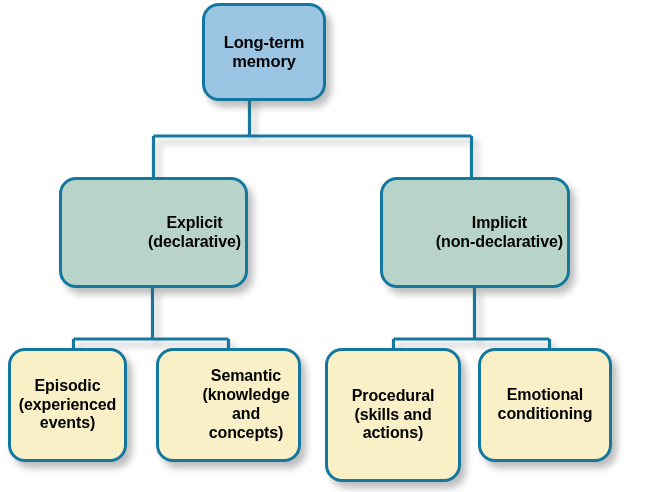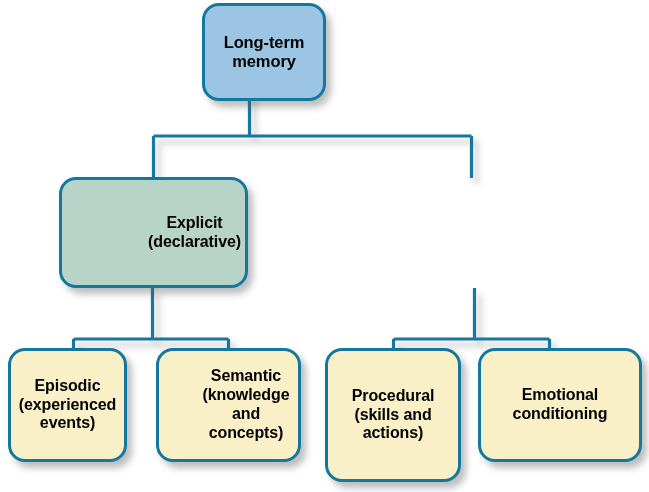--- a/index.html
+++ b/index.html
@@ -94,38 +94,42 @@
   <div class="node node-root" style="left:188px; top:3px; width:124px; height:98px;margin-left:14px;">
     <span class="node-label">Long-term
 memory</span>
   </div>
 
   <div class="node node-branch" style="left:59px; top:177px; width:189px; height:111px;">
     <span class="node-label">Explicit
 (declarative)</span>
   </div>
 
+  <div class="node node-branch" style="left:380px; top:177px; width:190px; height:111px;">
+    <span class="node-label">Implicit
+(non-declarative)</span>
+  </div>
 
   <div class="node node-leaf" style="left:8px; top:348px; width:119px; height:114px;">
     <span class="node-label">Episodic
 (experienced
 events)</span>
   </div>
 
   <div class="node node-leaf" style="left:156px; top:348px; width:145px; height:114px;padding-left:35px;">
     <span class="node-label">Semantic
 (knowledge
 and
 concepts)</span>
   </div>
 
   <div class="node node-leaf" style="left:325px; top:348px; width:136px; height:134px;">
     <span class="node-label">Procedural
 (skills and
 actions)</span>
   </div>
 
-  <div class="node node-leaf" style="left:478px; top:348px; width:164px; height:114px;">
+  <div class="node node-leaf" style="left:478px; top:348px; width:134px; height:114px;">
     <span class="node-label">Emotional
 conditioning</span>
   </div>
 
 </div>
 
 </body></html>

